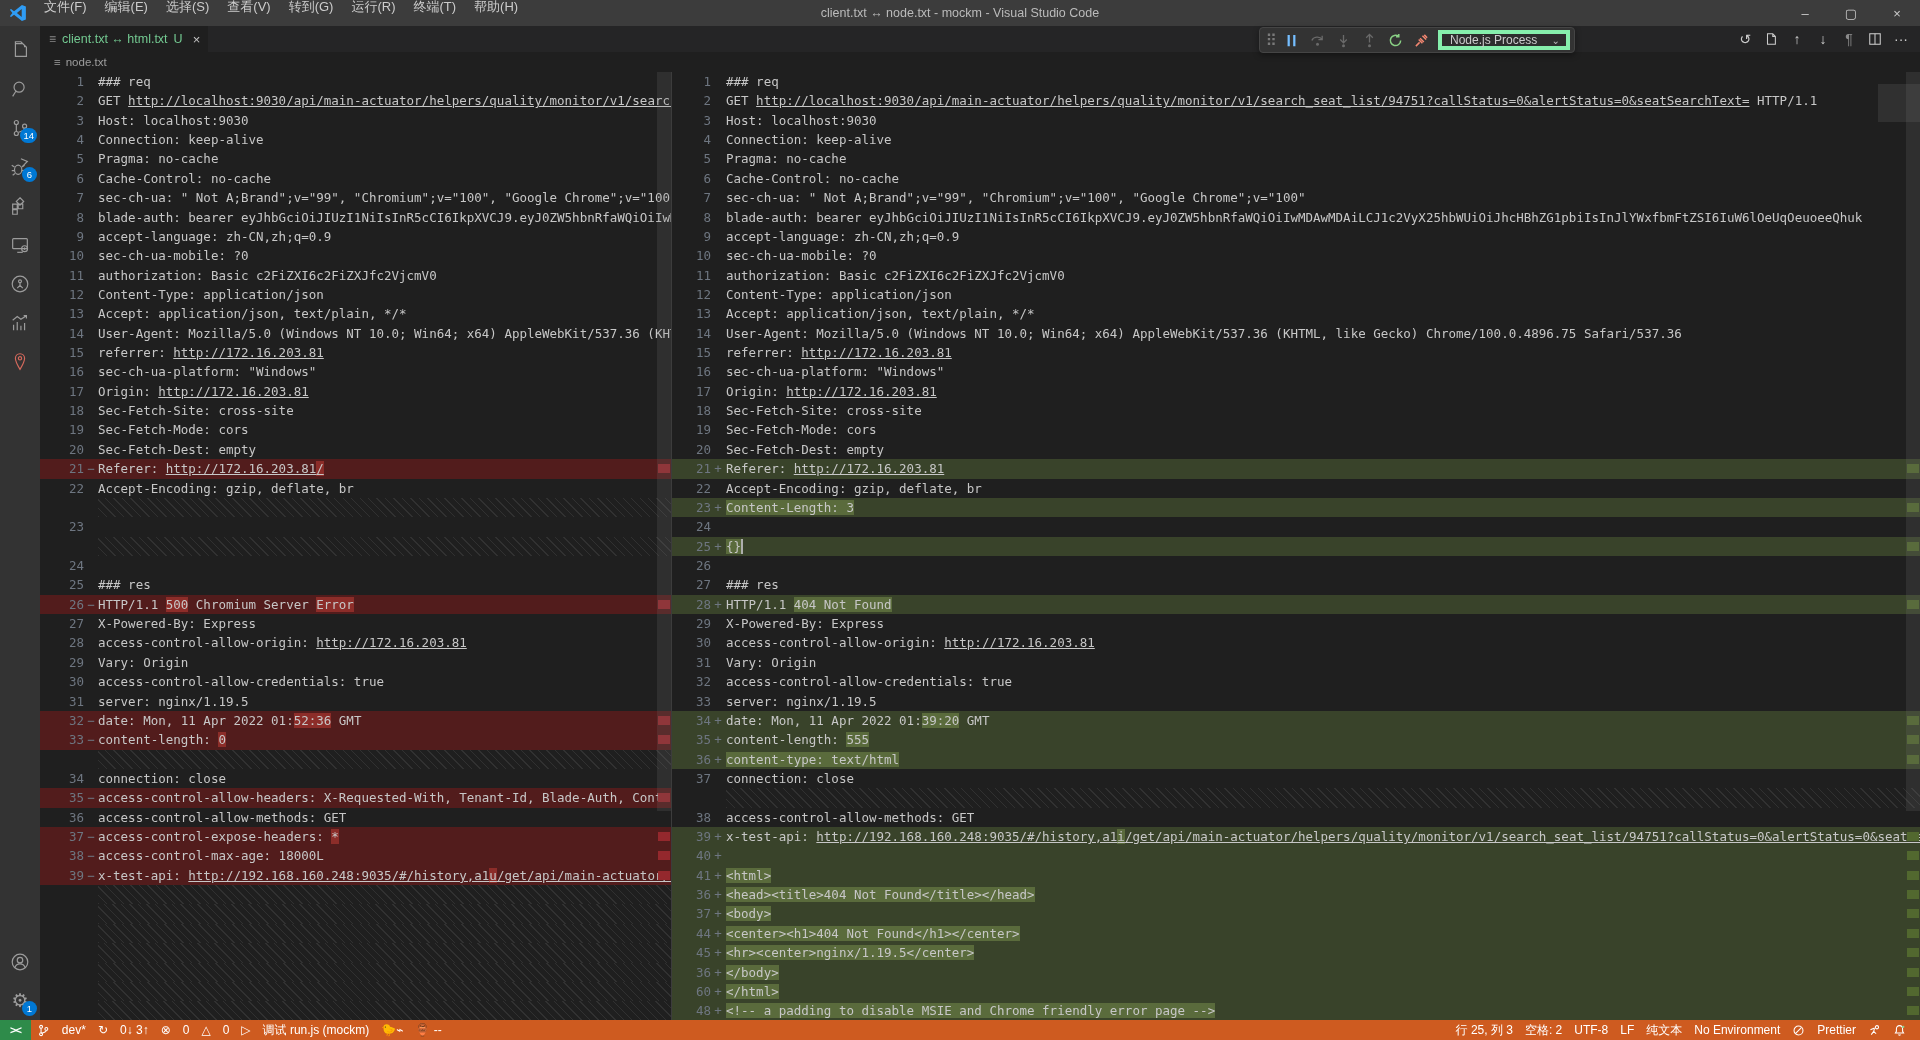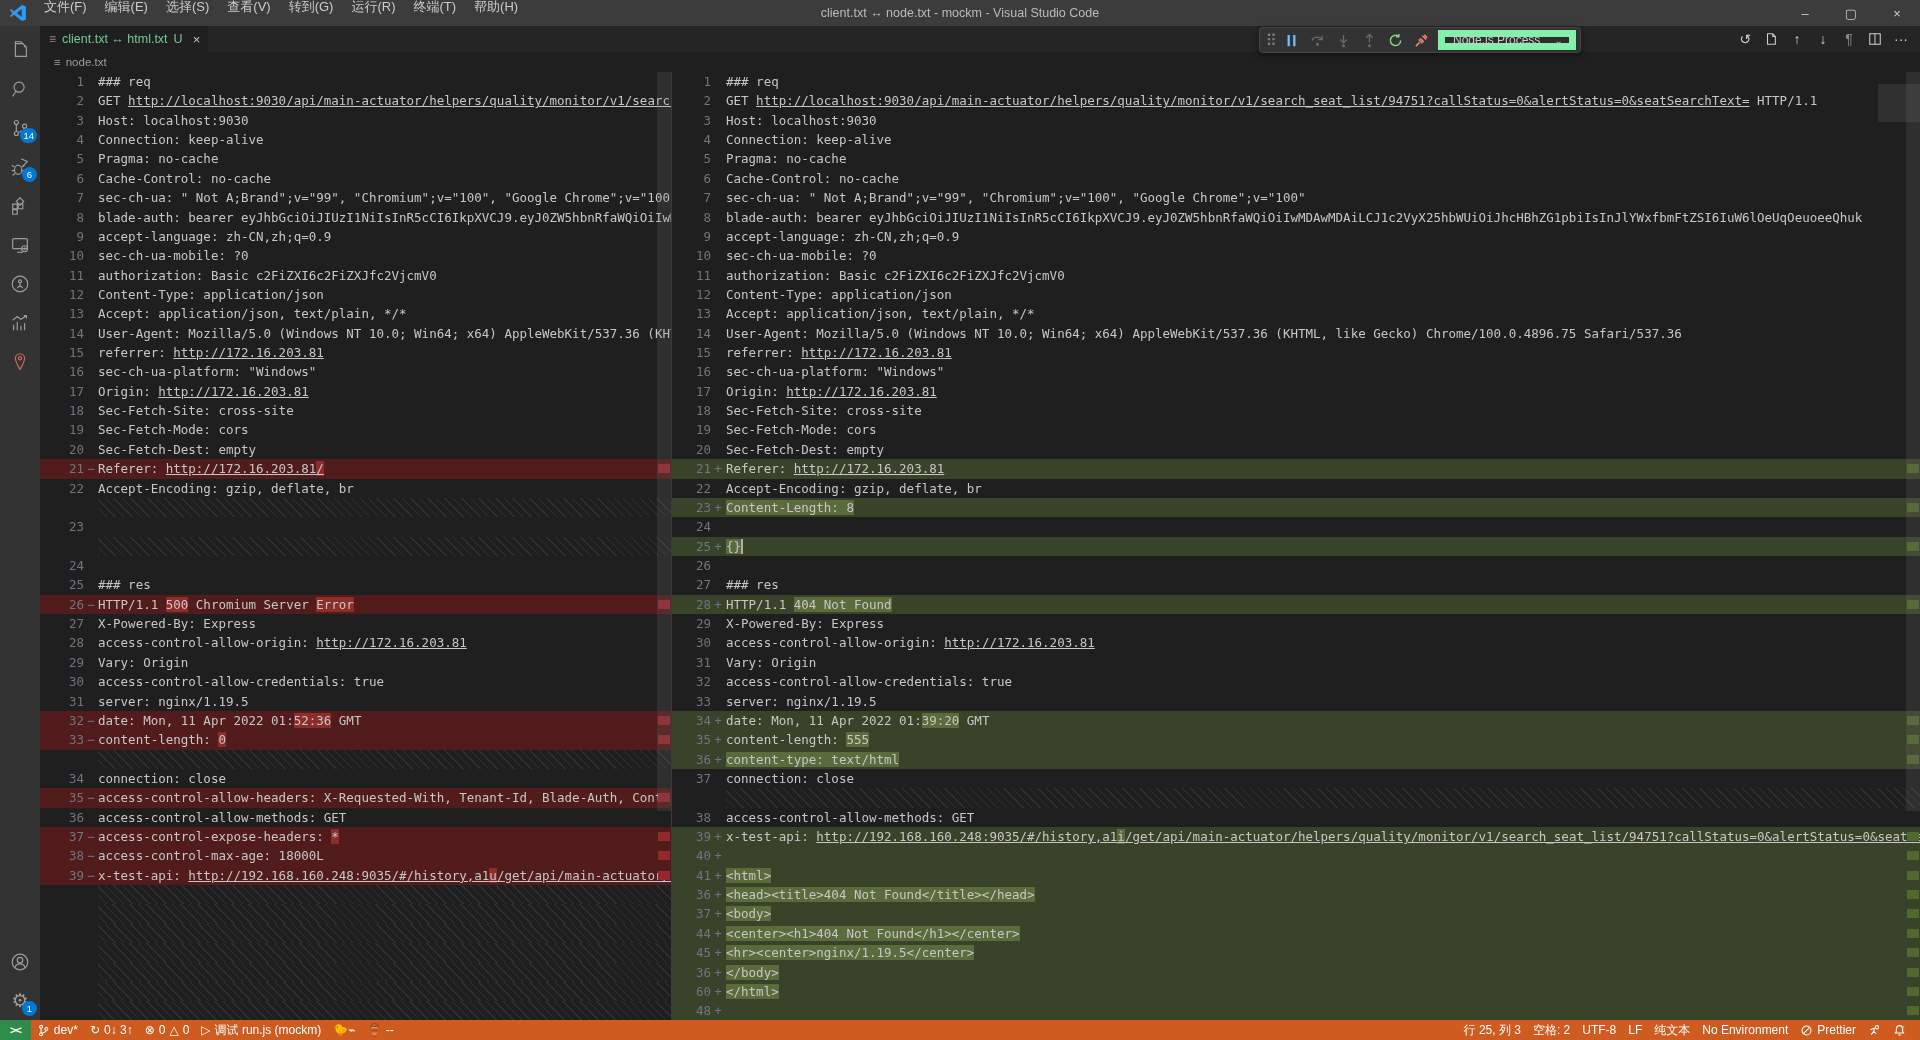--- a/index.html
+++ b/index.html
@@ -40,21 +40,21 @@
   .breadcrumbs { height:20px; flex:0 0 20px; display:flex; align-items:center; gap:5px;
     padding-left:14px; font-size:11.5px; color:#9d9d9d; background:#1f1f1f; }
 
   
   .dbg-toolbar { position:absolute; left:1219px; top:1px; height:26px; background:#333333;
     border:1px solid #454545; border-radius:4px; display:flex; align-items:center; padding:0 4px;
     box-shadow:0 2px 6px rgba(0,0,0,.4); z-index:5; }
   .dbg-btn { width:26px; height:22px; display:flex; align-items:center; justify-content:center; cursor:pointer; }
   .dbg-btn svg { width:15px; height:15px; }
   .dbg-grip { color:#7a7a7a; width:14px; display:flex; align-items:center; justify-content:center; cursor:grab; }
-  .dbg-select { margin-left:4px; height:20px; background:#2d2d2d; border:7px solid #86efac; color:#cccccc;
+  .dbg-select { margin-left:4px; height:20px; background:#2d2d2d; border:4px solid #86efac; color:#cccccc;
     font-size:12px; display:flex; align-items:center; gap:14px; padding:0 6px 0 8px; cursor:pointer; }
   .dbg-select .chev { font-size:10px; color:#bbbbbb; }
 
   .editor-actions { position:absolute; right:6px; top:0; height:26px; display:flex; align-items:center; }
   .ea-btn { width:26px; height:24px; display:flex; align-items:center; justify-content:center;
     color:#cccccc; font-size:14px; cursor:pointer; }
   .ea-btn svg { width:14px; height:14px; stroke:#cccccc; fill:none; stroke-width:1.2; }
   .ea-btn.dim { color:#8a8a8a; }
 
   
@@ -86,21 +86,21 @@
   .mark.red { background:#94282d; }
   .mark.green { background:#52682f; }
   .minimap-slider { position:absolute; right:0; top:12px; width:42px; height:38px;
     background:rgba(150,150,150,0.15); }
 
   
   .statusbar { height:20px; flex:0 0 20px; background:#ce5b20; display:flex; align-items:center;
     color:#ffffff; font-size:12px; }
   .sb-remote { background:#2e8b4a; height:20px; display:flex; align-items:center; padding:0 10px;
     font-weight:bold; letter-spacing:-1px; font-size:11px; cursor:pointer; }
-  .sb-item { display:flex; align-items:center; gap:4px; padding:0 6px; height:20px; cursor:pointer; white-space:nowrap; }
+  .sb-item { display:flex; align-items:center; gap:12px; padding:0 6px; height:20px; cursor:pointer; white-space:nowrap; }
   .sb-item svg { width:13px; height:13px; stroke:#ffffff; fill:none; stroke-width:1.3; }
   .sb-right { margin-left:auto; display:flex; align-items:center; padding-right:8px; }
   .sb-glyph { font-size:12px; }
 </style>
 </head>
 <body>
 
 <div class="win">
 
   <div class="titlebar">
@@ -355,21 +355,21 @@
             <div class="crow "><span class="gut"><span class="ln">13</span><span class="sign"></span></span><span class="code"><span>Accept: application/json, text/plain, */*</span></span></div>
             <div class="crow "><span class="gut"><span class="ln">14</span><span class="sign"></span></span><span class="code"><span>User-Agent: Mozilla/5.0 (Windows NT 10.0; Win64; x64) AppleWebKit/537.36 (KHTML, like Gecko) Chrome/100.0.4896.75 Safari/537.36</span></span></div>
             <div class="crow "><span class="gut"><span class="ln">15</span><span class="sign"></span></span><span class="code"><span>referrer: </span><span class="lnk">http://172.16.203.81</span></span></div>
             <div class="crow "><span class="gut"><span class="ln">16</span><span class="sign"></span></span><span class="code"><span>sec-ch-ua-platform: "Windows"</span></span></div>
             <div class="crow "><span class="gut"><span class="ln">17</span><span class="sign"></span></span><span class="code"><span>Origin: </span><span class="lnk">http://172.16.203.81</span></span></div>
             <div class="crow "><span class="gut"><span class="ln">18</span><span class="sign"></span></span><span class="code"><span>Sec-Fetch-Site: cross-site</span></span></div>
             <div class="crow "><span class="gut"><span class="ln">19</span><span class="sign"></span></span><span class="code"><span>Sec-Fetch-Mode: cors</span></span></div>
             <div class="crow "><span class="gut"><span class="ln">20</span><span class="sign"></span></span><span class="code"><span>Sec-Fetch-Dest: empty</span></span></div>
             <div class="crow add"><span class="gut"><span class="ln">21</span><span class="sign">+</span></span><span class="code"><span>Referer: </span><span class="lnk">http://172.16.203.81</span></span></div>
             <div class="crow "><span class="gut"><span class="ln">22</span><span class="sign"></span></span><span class="code"><span>Accept-Encoding: gzip, deflate, br</span></span></div>
-            <div class="crow add"><span class="gut"><span class="ln">23</span><span class="sign">+</span></span><span class="code"><span class="hl">Content-Length: 8</span></span></div>
+            <div class="crow add"><span class="gut"><span class="ln">23</span><span class="sign">+</span></span><span class="code"><span class="hl">Content-Length: 3</span></span></div>
             <div class="crow "><span class="gut"><span class="ln">24</span><span class="sign"></span></span><span class="code"></span></div>
             <div class="crow add"><span class="gut"><span class="ln">25</span><span class="sign">+</span></span><span class="code"><span class="hl">{}</span><span class="cursor"></span></span></div>
             <div class="crow "><span class="gut"><span class="ln">26</span><span class="sign"></span></span><span class="code"></span></div>
             <div class="crow "><span class="gut"><span class="ln">27</span><span class="sign"></span></span><span class="code"><span>### res</span></span></div>
             <div class="crow add"><span class="gut"><span class="ln">28</span><span class="sign">+</span></span><span class="code"><span>HTTP/1.1 </span><span class="hl">404 Not Found</span></span></div>
             <div class="crow "><span class="gut"><span class="ln">29</span><span class="sign"></span></span><span class="code"><span>X-Powered-By: Express</span></span></div>
             <div class="crow "><span class="gut"><span class="ln">30</span><span class="sign"></span></span><span class="code"><span>access-control-allow-origin: </span><span class="lnk">http://172.16.203.81</span></span></div>
             <div class="crow "><span class="gut"><span class="ln">31</span><span class="sign"></span></span><span class="code"><span>Vary: Origin</span></span></div>
             <div class="crow "><span class="gut"><span class="ln">32</span><span class="sign"></span></span><span class="code"><span>access-control-allow-credentials: true</span></span></div>
             <div class="crow "><span class="gut"><span class="ln">33</span><span class="sign"></span></span><span class="code"><span>server: nginx/1.19.5</span></span></div>
@@ -381,21 +381,21 @@
             <div class="crow "><span class="gut"><span class="ln">38</span><span class="sign"></span></span><span class="code"><span>access-control-allow-methods: GET</span></span></div>
             <div class="crow add"><span class="gut"><span class="ln">39</span><span class="sign">+</span></span><span class="code"><span>x-test-api: </span><span class="lnk">http://192.168.160.248:9035/#/history,a1</span><span class="lnk hl">i</span><span class="lnk">/get/api/main-actuator/helpers/quality/monitor/v1/search_seat_list/94751?callStatus=0&amp;alertStatus=0&amp;seatSearchText=</span></span></div>
             <div class="crow add"><span class="gut"><span class="ln">40</span><span class="sign">+</span></span><span class="code"></span></div>
             <div class="crow add"><span class="gut"><span class="ln">41</span><span class="sign">+</span></span><span class="code"><span class="hl">&lt;html&gt;</span></span></div>
             <div class="crow add"><span class="gut"><span class="ln">36</span><span class="sign">+</span></span><span class="code"><span class="hl">&lt;head&gt;&lt;title&gt;404 Not Found&lt;/title&gt;&lt;/head&gt;</span></span></div>
             <div class="crow add"><span class="gut"><span class="ln">37</span><span class="sign">+</span></span><span class="code"><span class="hl">&lt;body&gt;</span></span></div>
             <div class="crow add"><span class="gut"><span class="ln">44</span><span class="sign">+</span></span><span class="code"><span class="hl">&lt;center&gt;&lt;h1&gt;404 Not Found&lt;/h1&gt;&lt;/center&gt;</span></span></div>
             <div class="crow add"><span class="gut"><span class="ln">45</span><span class="sign">+</span></span><span class="code"><span class="hl">&lt;hr&gt;&lt;center&gt;nginx/1.19.5&lt;/center&gt;</span></span></div>
             <div class="crow add"><span class="gut"><span class="ln">36</span><span class="sign">+</span></span><span class="code"><span class="hl">&lt;/body&gt;</span></span></div>
             <div class="crow add"><span class="gut"><span class="ln">60</span><span class="sign">+</span></span><span class="code"><span class="hl">&lt;/html&gt;</span></span></div>
-            <div class="crow add"><span class="gut"><span class="ln">48</span><span class="sign">+</span></span></div>
+            <div class="crow add"><span class="gut"><span class="ln">48</span><span class="sign">+</span></span><span class="code"><span class="hl">&lt;!-- a padding to disable MSIE and Chrome friendly error page --&gt;</span></span></div>
             <div class="ruler" id="ruler-right">
               <div class="mark green" style="top: 392.2px;"></div>
               <div class="mark green" style="top: 430.92px;"></div>
               <div class="mark green" style="top: 469.64px;"></div>
               <div class="mark green" style="top: 527.72px;"></div>
               <div class="mark green" style="top: 643.88px;"></div>
               <div class="mark green" style="top: 663.24px;"></div>
               <div class="mark green" style="top: 682.6px;"></div>
               <div class="mark green" style="top: 760.04px;"></div>
               <div class="mark green" style="top: 779.4px;"></div>

